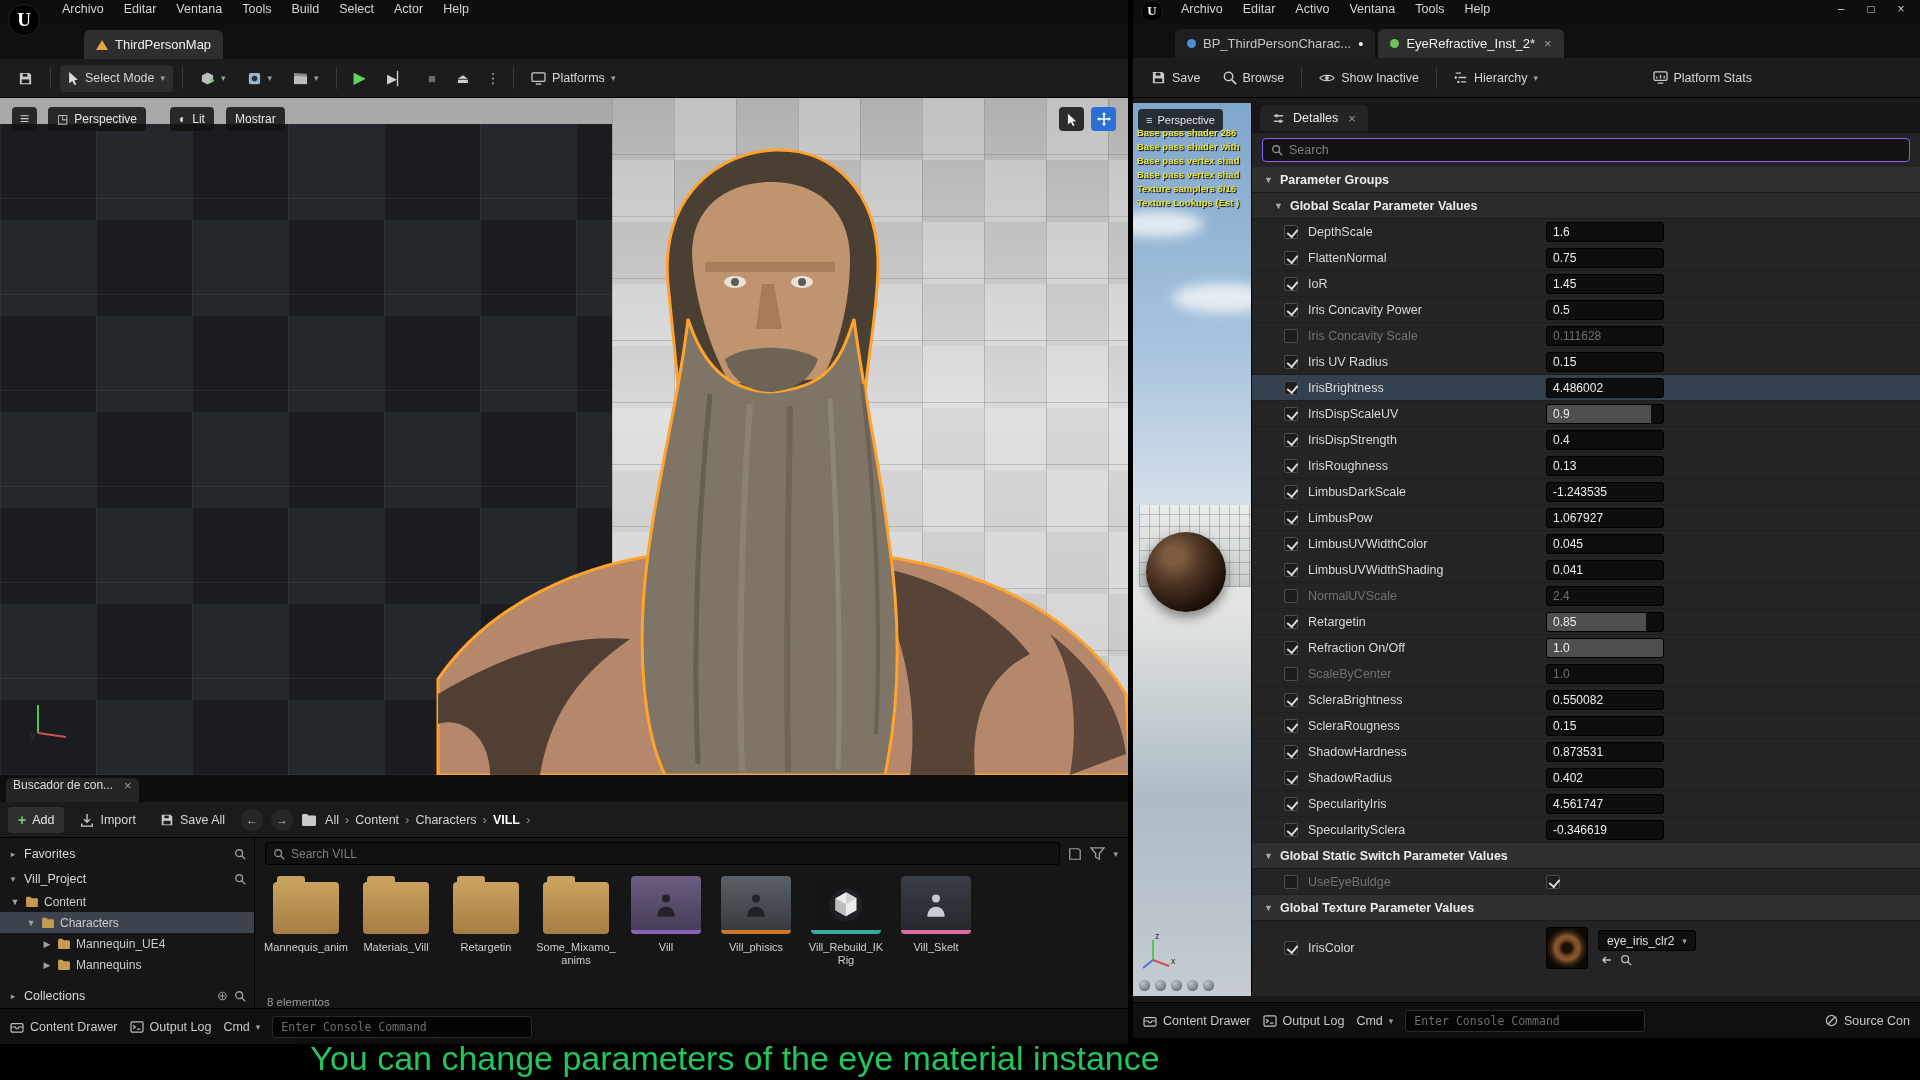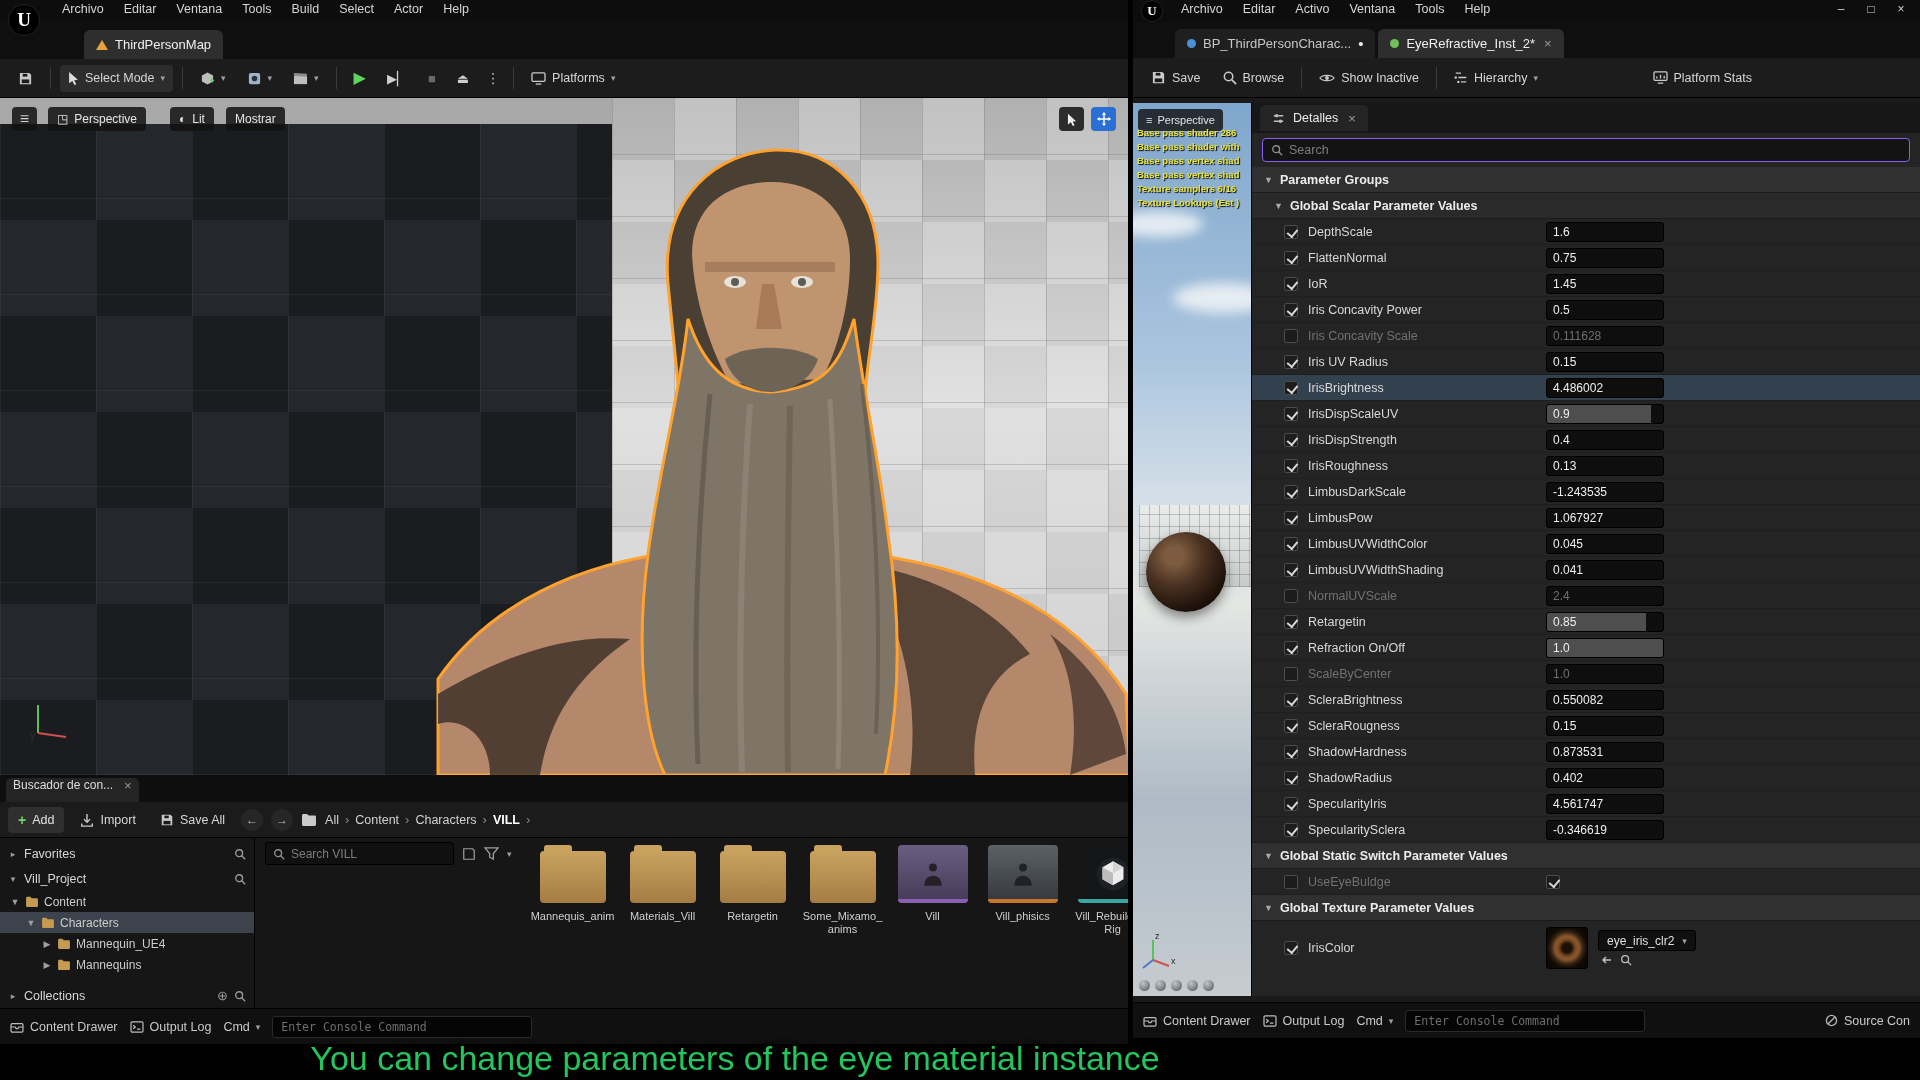--- a/index.html
+++ b/index.html
@@ -75,21 +75,21 @@
 .crumb.last{color:#fff;font-weight:bold}
 .crumb-sep{color:#8a8a8a;font-size:13px}
 .cb-body{height:170px;display:flex;background:#161616}
 .cb-left{width:255px;border-right:1px solid #000;padding-top:3px;display:flex;flex-direction:column}
 .cb-hrow{height:25px;display:flex;align-items:center;gap:6px;padding:0 8px;font-size:12.5px;color:#d8d8d8}
 .cb-hrow .sp{flex:1}
 .tarrow{font-size:9px;color:#9f9f9f;width:10px;text-align:center}
 .trow{height:21px;display:flex;align-items:center;gap:5px;font-size:12px;color:#cccccc}
 .trow.sel{background:#3d434c}
 .tlab{white-space:nowrap}
-.cb-right{flex:1;display:flex;flex-direction:row;min-width:0}
+.cb-right{flex:1;display:flex;flex-direction:column;min-width:0}
 .cb-search-row{height:31px;display:flex;align-items:center;gap:8px;padding:0 10px}
 .searchbox{flex:1;height:23px;background:#101010;border:1px solid #000;border-radius:3px;display:flex;align-items:center;gap:6px;padding:0 7px}
 .searchbox input{flex:1;background:transparent;border:none;outline:none;color:#ddd;font-size:12px;font-family:"Liberation Sans",sans-serif}
 .searchbox input::placeholder{color:#7d7d7d}
 .asset-grid{display:flex;gap:4px;padding:4px 8px 0 8px;align-items:flex-start}
 .tile{width:86px;display:flex;flex-direction:column;align-items:center;gap:7px}
 .foldtile{width:66px;height:52px;background:linear-gradient(#c9a25f,#a57c43);border-radius:4px;position:relative;margin-top:9px}
 .foldtile::before{content:"";position:absolute;top:-6px;left:4px;width:28px;height:7px;background:#c9a25f;border-radius:3px 3px 0 0}
 .thumbbg{width:70px;height:58px;border-radius:4px;position:relative;display:flex;align-items:center;justify-content:center;overflow:hidden;margin-top:3px}
 .strip{position:absolute;bottom:0;left:0;right:0;height:4px}

